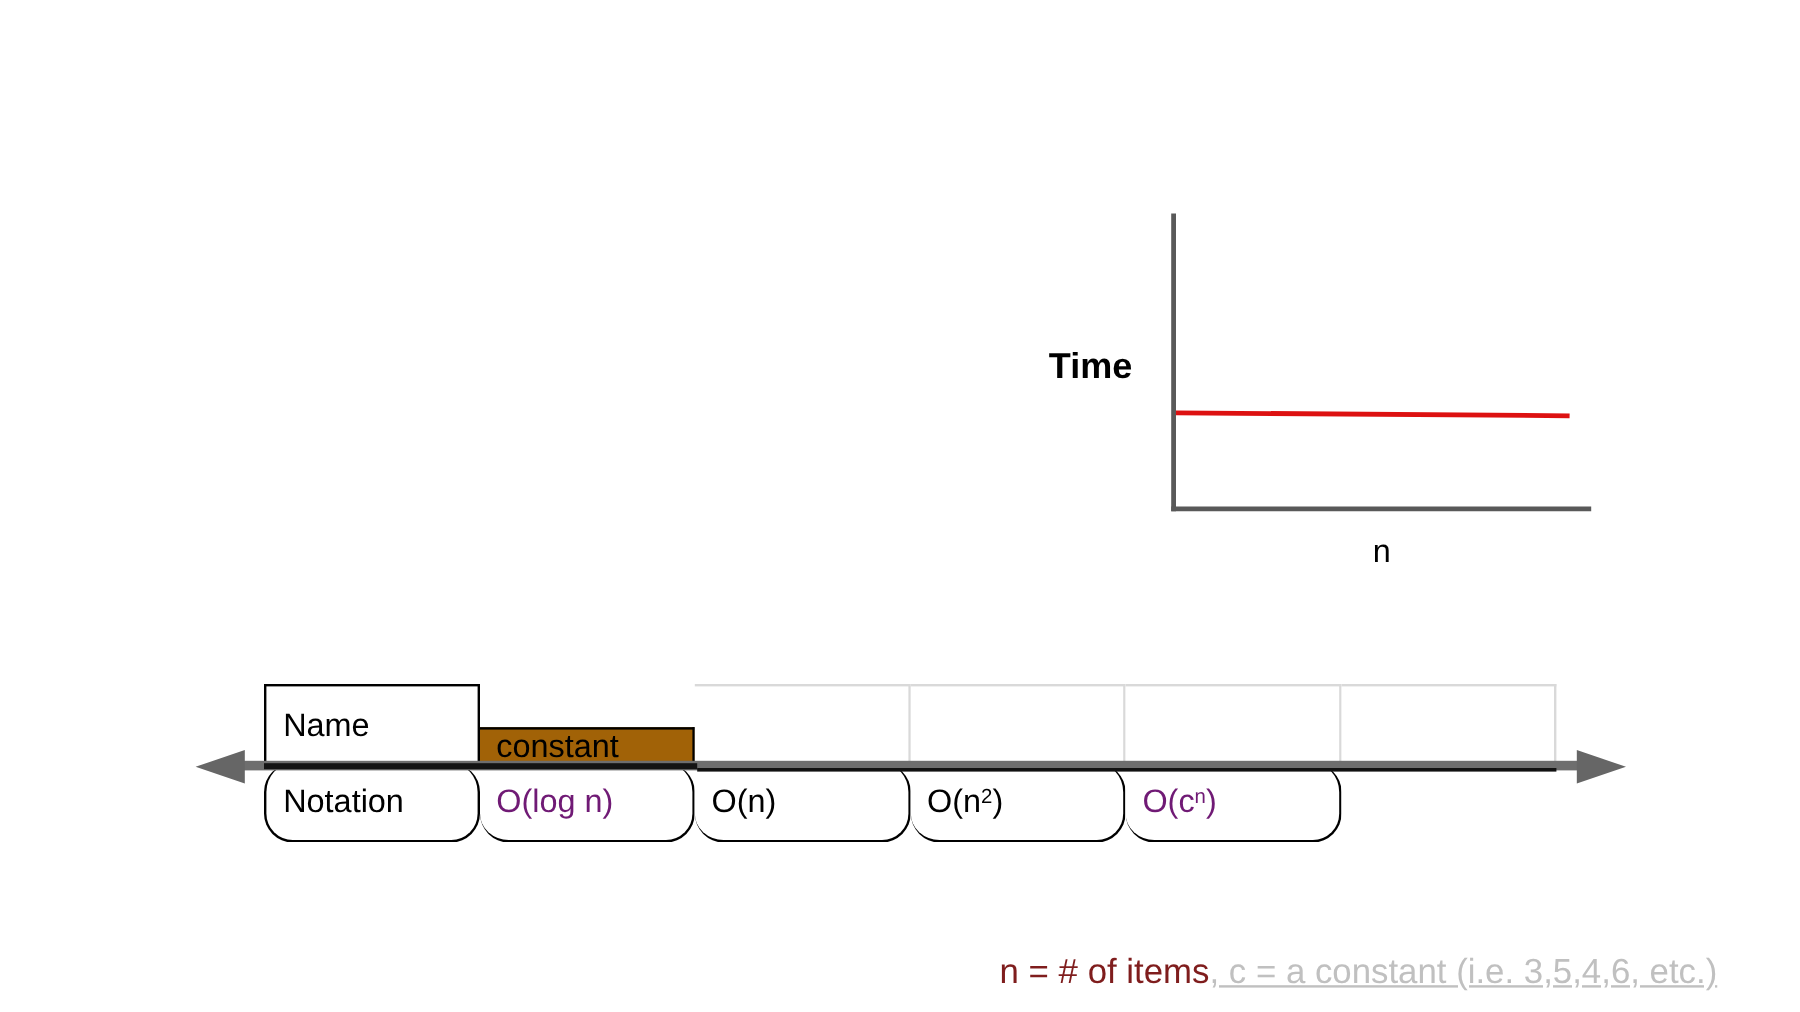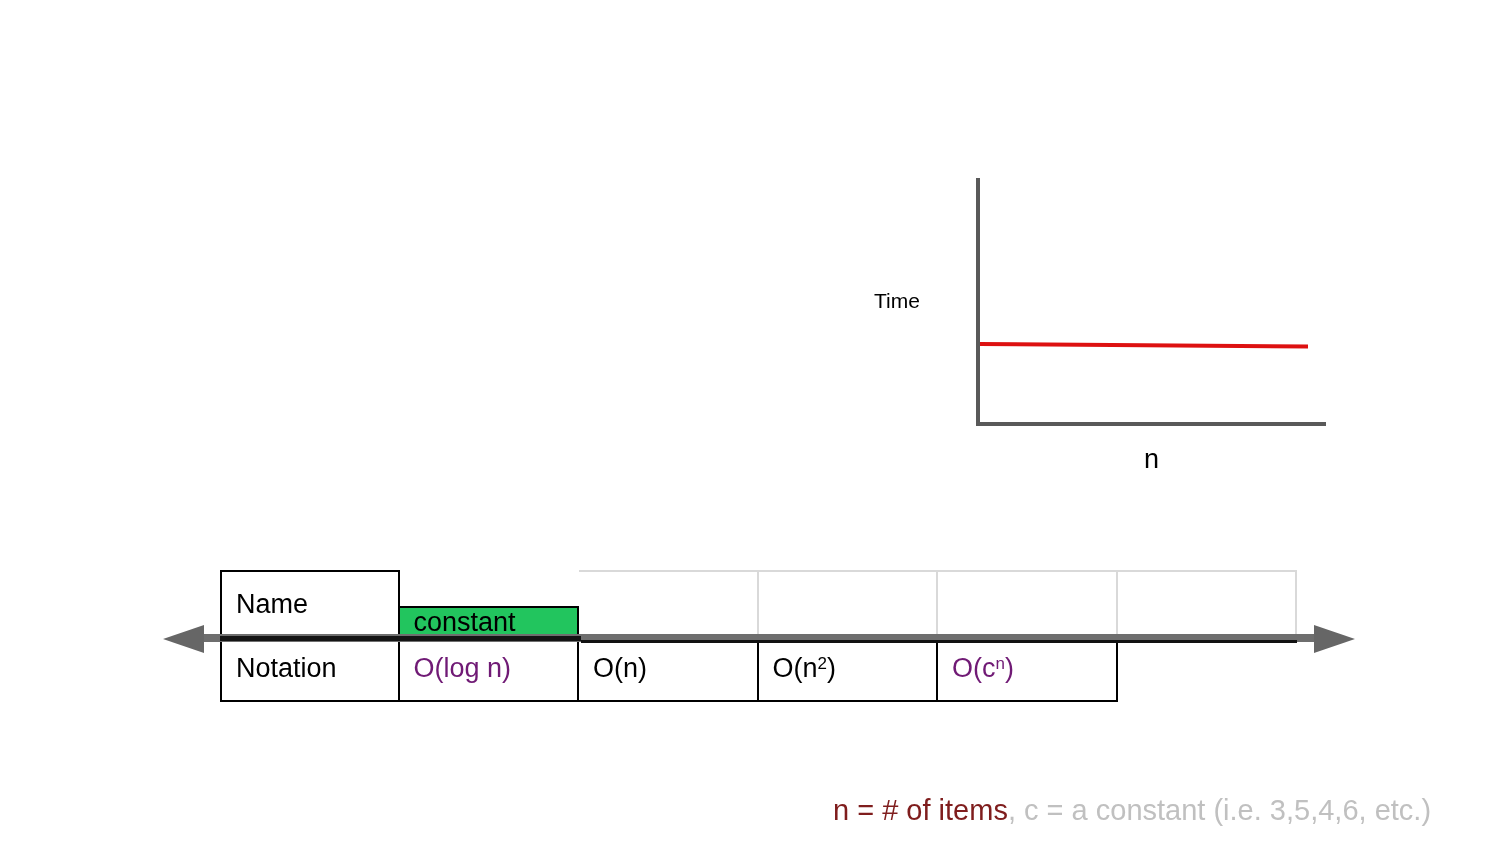--- a/index.html
+++ b/index.html
@@ -26,21 +26,22 @@
     left: 940px;
     top: 160px;
   }
   .axis-label {
     position: absolute;
     color: #000000;
   }
   .time-label {
     left: 874px;
     top: 289px;
-    font-size: 21px;
+    font-size: 30px;
+    font-weight: bold;
   }
   .n-label {
     left: 1144px;
     top: 444px;
     font-size: 27px;
   }
 
   
   .bigo-table {
     position: absolute;
@@ -56,26 +57,26 @@
     z-index: 2;
   }
   .cell {
     display: flex;
     align-items: center;
     padding-left: 14px;
     box-sizing: border-box;
     background: #ffffff;
     white-space: nowrap;
   }
-  .cell.hl { background: #22c55e; margin-top: 36px; }
+  .cell.hl { background: #a16207; margin-top: 36px; }
   .cell.muted { color: #701a75; }
   .bt-d { border-top: 2.5px solid #000000; }
   .bl-d { border-left: 2.5px solid #000000; }
   .br-d { border-right: 2.5px solid #000000; }
-  .bb-d { border-bottom: 2.5px solid #000000; }
+  .bb-d { border-bottom: 2.5px solid #000000; border-radius: 24px; }
   .bt-l { border-top: 2px solid #d9d9d9; }
   .br-l { border-right: 2px solid #d9d9d9; }
   .cell sup {
     font-size: 17px;
     line-height: 0;
     vertical-align: super;
     margin-top: -8px;
   }
 
   
@@ -131,21 +132,21 @@
 
   
   .caption {
     position: absolute;
     left: 833px;
     top: 794px;
     font-size: 29px;
     white-space: nowrap;
   }
   .caption .primary { color: #7f1d1d; }
-  .caption .secondary { color: #c0c0c0; }
+  .caption .secondary { color: #c0c0c0; text-decoration: underline; }
 </style>
 </head>
 <body>
 
 <div class="slide">
 
   <div class="axis-label time-label">Time</div>
   <svg class="chart-svg" width="420" height="310" viewBox="0 0 420 310">
     <line x1="38" y1="18" x2="38" y2="266" stroke="#595959" stroke-width="4"></line>
     <line x1="36" y1="264" x2="386" y2="264" stroke="#595959" stroke-width="4"></line>

